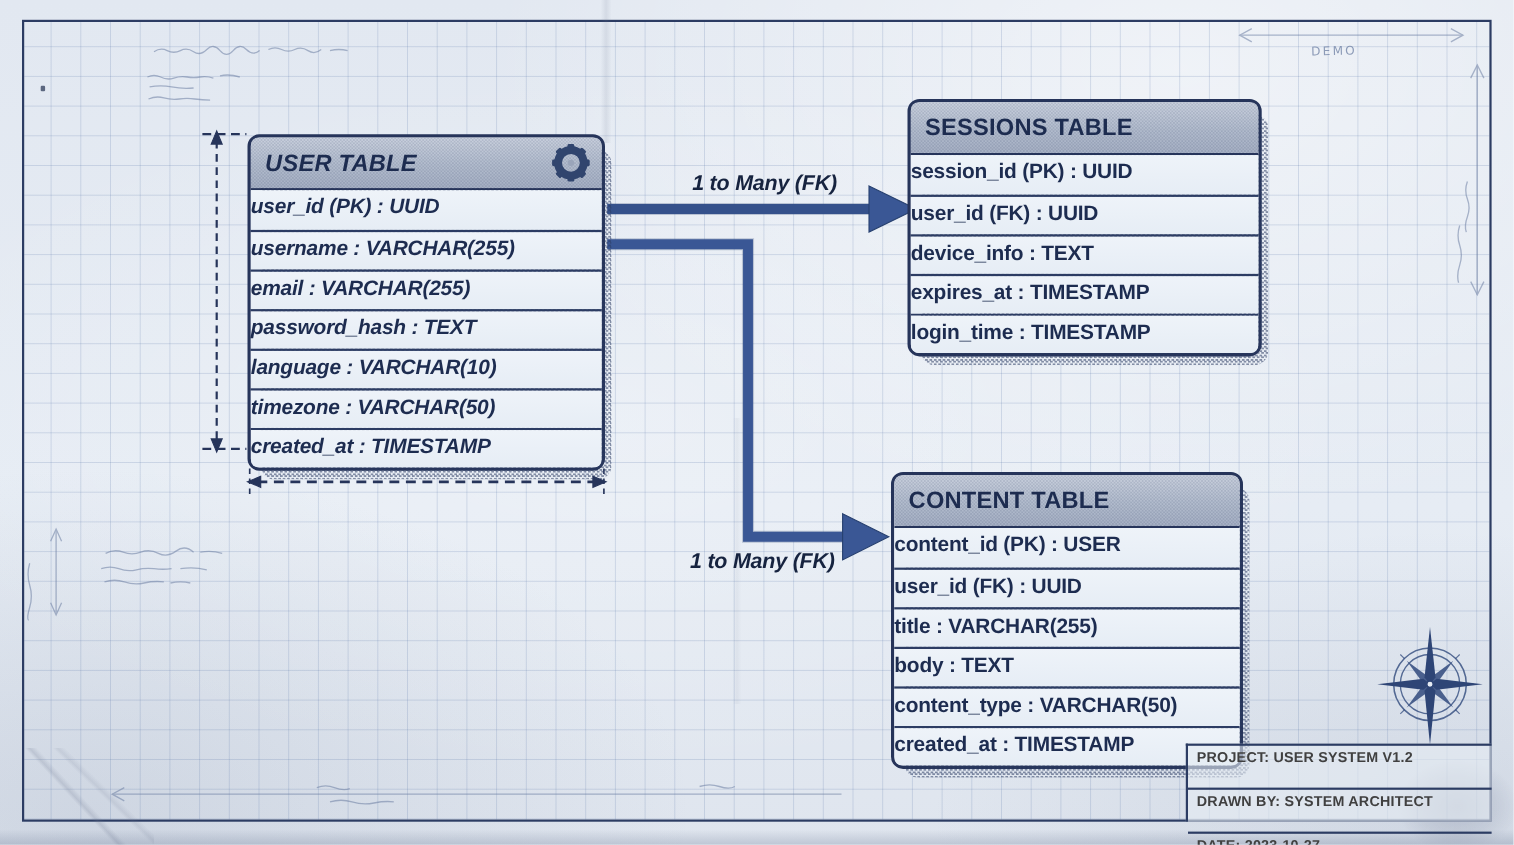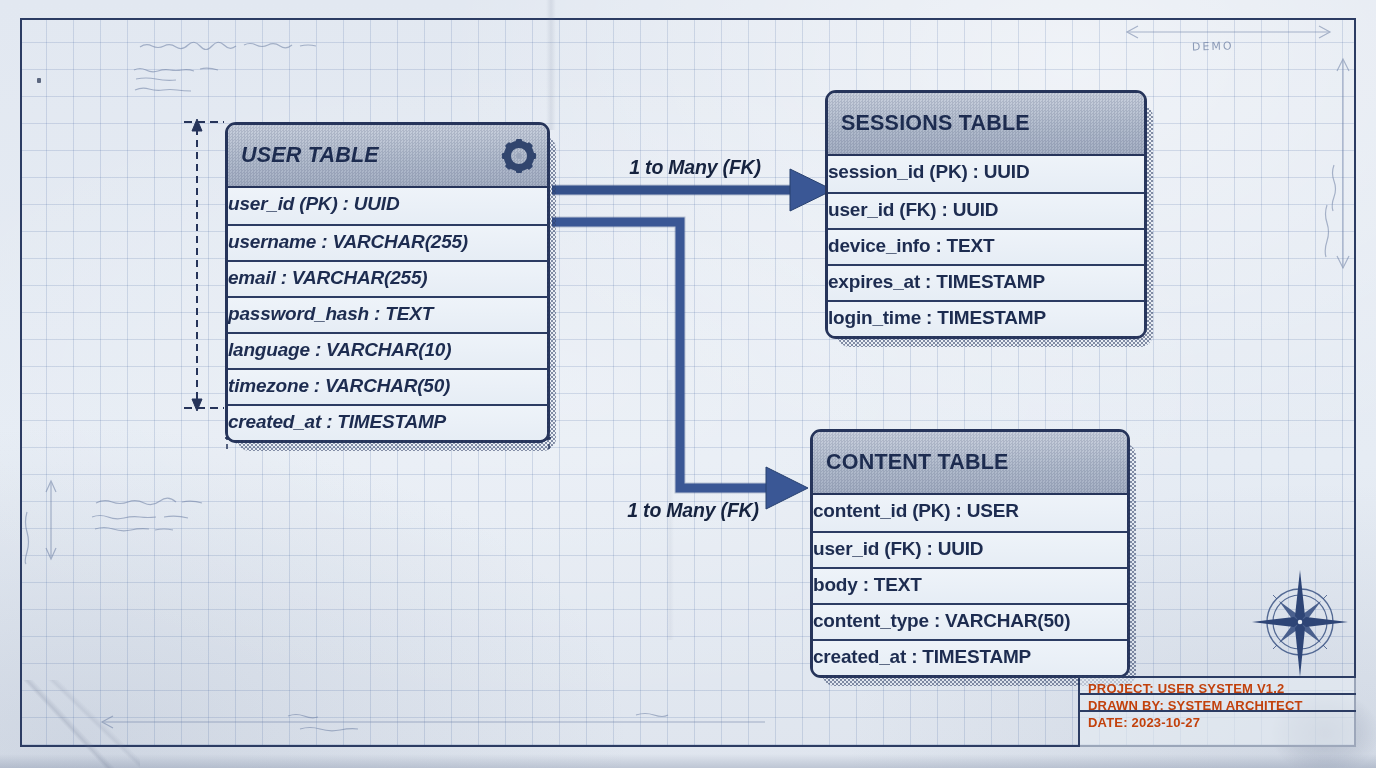--- a/index.html
+++ b/index.html
@@ -57,21 +57,21 @@
     box-shadow: inset 0 0 0 1px rgba(255,255,255,.55);
   }
   .etable::after { 
     content:""; position:absolute; z-index:-1;
     left:9px; top:11px; width:100%; height:100%;
     border-radius:13px;
     background-image:repeating-conic-gradient(rgba(44,60,99,.55) 0% 25%, transparent 0% 50%);
     background-size:4px 4px;
   }
   .t-header {
-    height:63px; display:flex; align-items:center; justify-content:space-between;
+    height:48px; display:flex; align-items:center; justify-content:space-between;
     padding:0 10px 0 13px;
     border-bottom:2.5px solid #26345a;
     border-radius:7px 7px 0 0;
     background-image:
       repeating-conic-gradient(rgba(38,52,90,.14) 0% 25%, transparent 0% 50%),
       linear-gradient(180deg,#c9d0dd 0%, #b2bccd 55%, #a6b0c4 100%);
     background-size:3px 3px, 100% 100%;
     font-size:21.5px; font-weight:bold; letter-spacing:.2px;
     color:#1d2c50;
   }
@@ -99,22 +99,22 @@
   #rel1 { left:590px; top:156px; }
   #rel2 { left:588px; top:499px; }
 
   
   .title-block {
     position:absolute; z-index:4; left:1078px; top:676px; width:278px; height:71px;
     border:2px solid #2c3c63; border-right:none; border-bottom:none;
     background:rgba(230,236,244,.6);
   }
   .tb-row {
-    height:17px; line-height:22px; padding-left:8px;
-    font-size:13px; font-weight:bold; letter-spacing:.2px; color:#c2410c;
+    height:40px; line-height:22px; padding-left:8px;
+    font-size:13px; font-weight:bold; letter-spacing:.2px; color:#404040;
     border-bottom:2px solid #2c3c63;
   }
   .tb-row:last-child { border-bottom:none; }
 
   
   .pencil-note {
     position:absolute; z-index:2; left:1192px; top:40px;
     font-size:11px; letter-spacing:2px; color:#6d7fa3; opacity:.75;
     transform:rotate(-1.5deg);
     font-family:"DejaVu Sans", sans-serif;
@@ -265,20 +265,21 @@
       </div>
   </div>
 
   <div class="etable" id="t-content">
     <div class="t-header">
       <span>CONTENT TABLE</span>
     </div>
     <div class="t-rows">
         <div class="t-row">content_id (PK) : USER</div>
         <div class="t-row">user_id (FK) : UUID</div>
+        <div class="t-row">title : VARCHAR(255)</div>
         <div class="t-row">body : TEXT</div>
         <div class="t-row">content_type : VARCHAR(50)</div>
         <div class="t-row">created_at : TIMESTAMP</div>
       </div>
   </div>
 
   <div class="rel-label" id="rel1">1 to Many (FK)</div>
   <div class="rel-label" id="rel2">1 to Many (FK)</div>
 
   <div class="title-block">

